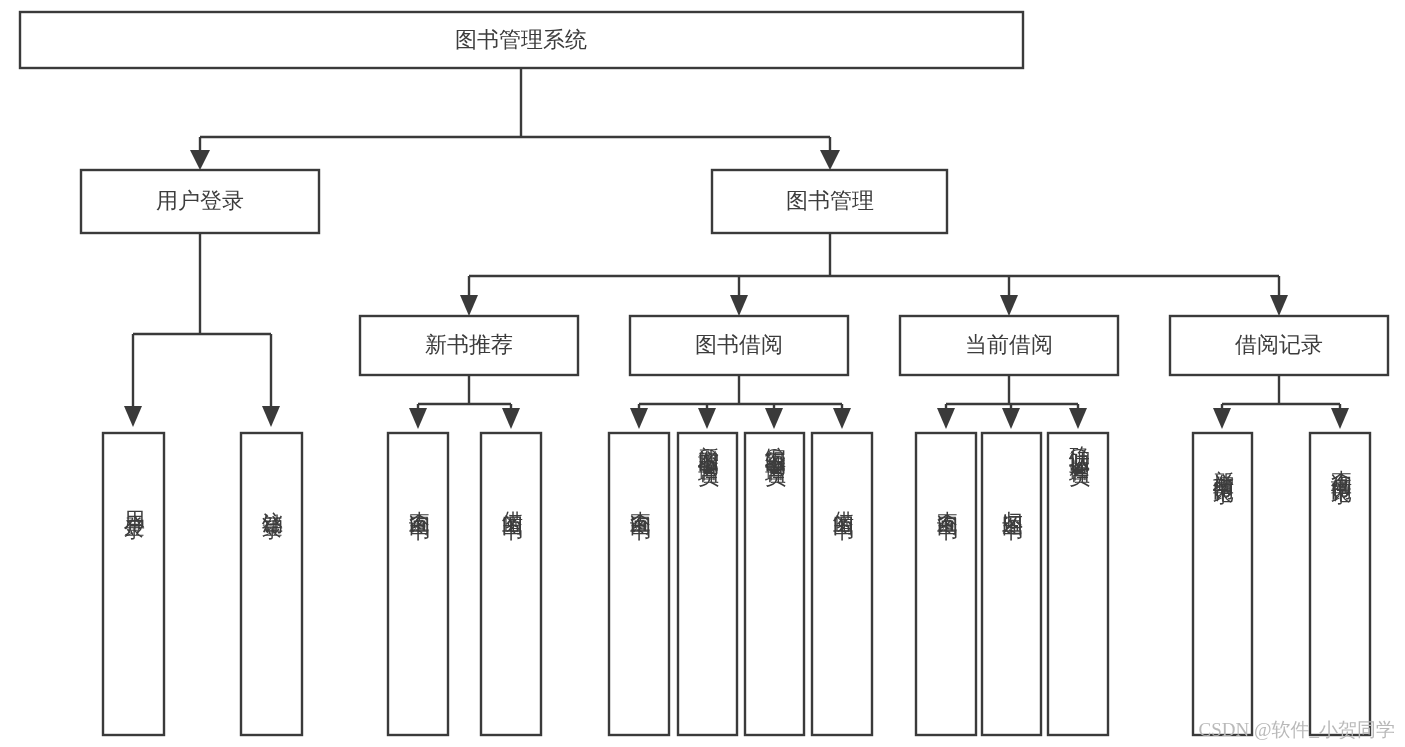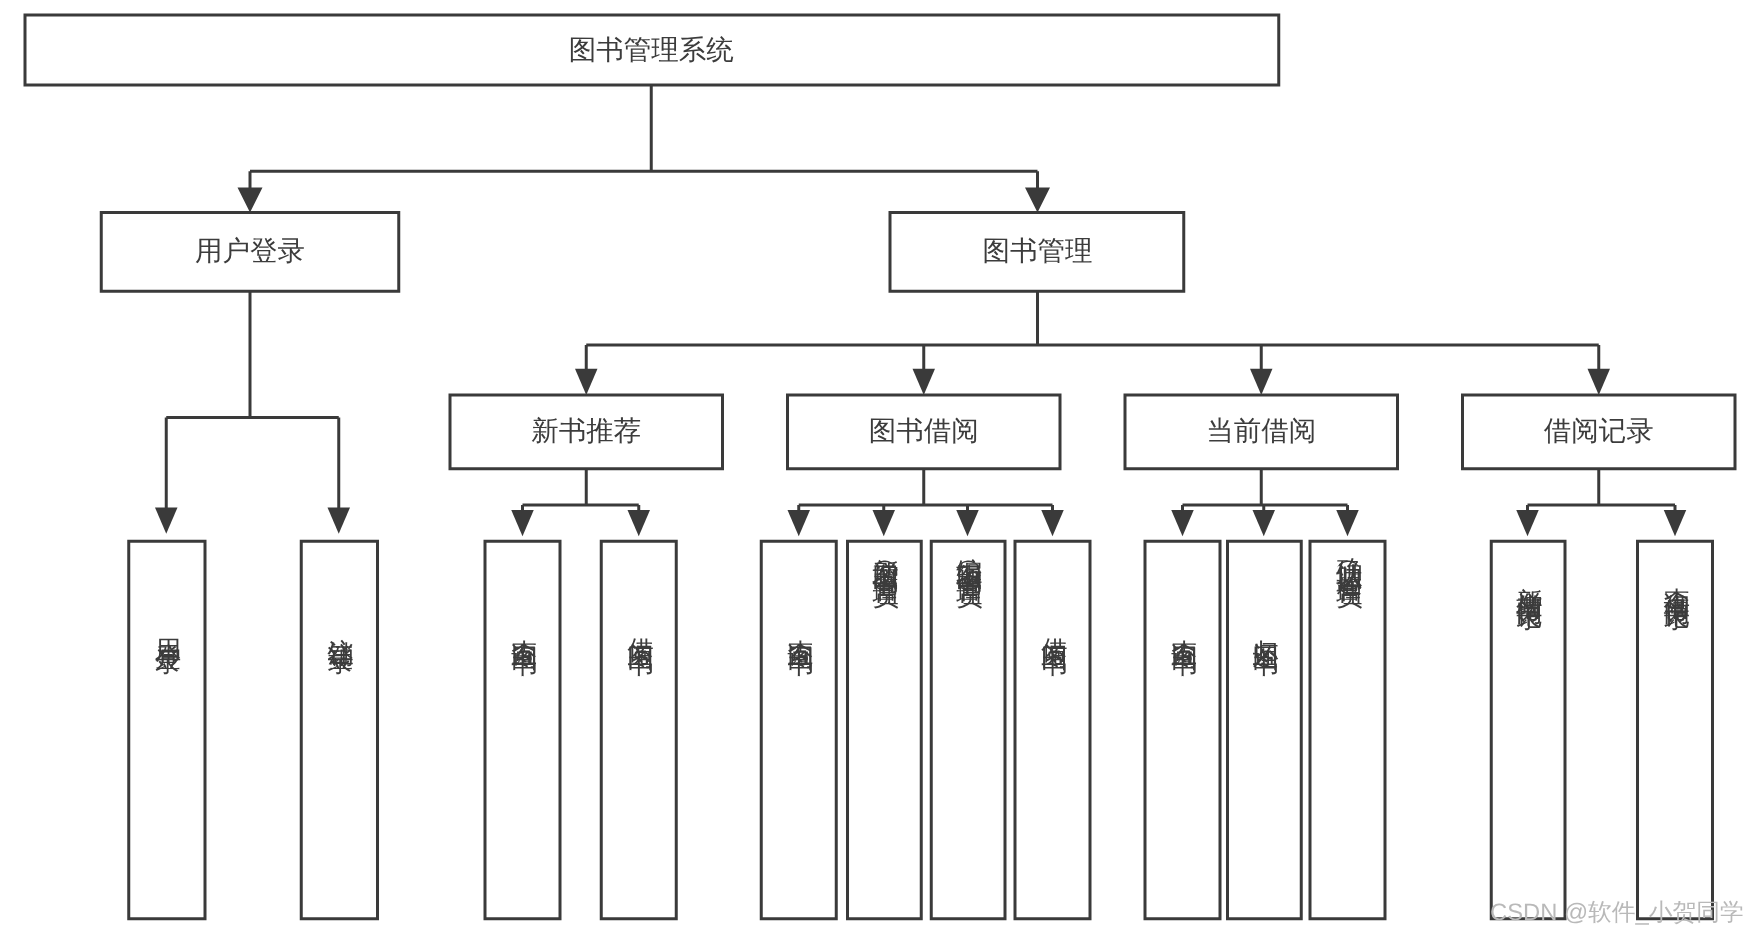--- a/index.html
+++ b/index.html
@@ -51,21 +51,21 @@
     stroke-linecap: butt;
   }
   .arrow-head {
     fill: #3a3a3a;
     stroke: none;
   }
   .watermark {
     position: absolute;
     right: 10px;
     bottom: 4px;
-    font-family: Liberation Sans, sans-serif;
+    font-family: Liberation Serif, serif;
     font-size: 19px;
     color: #b9b9b9;
     white-space: nowrap;
     user-select: none;
   }
 </style>
 </head>
 <body>
 
 <div id="diagram-root">

